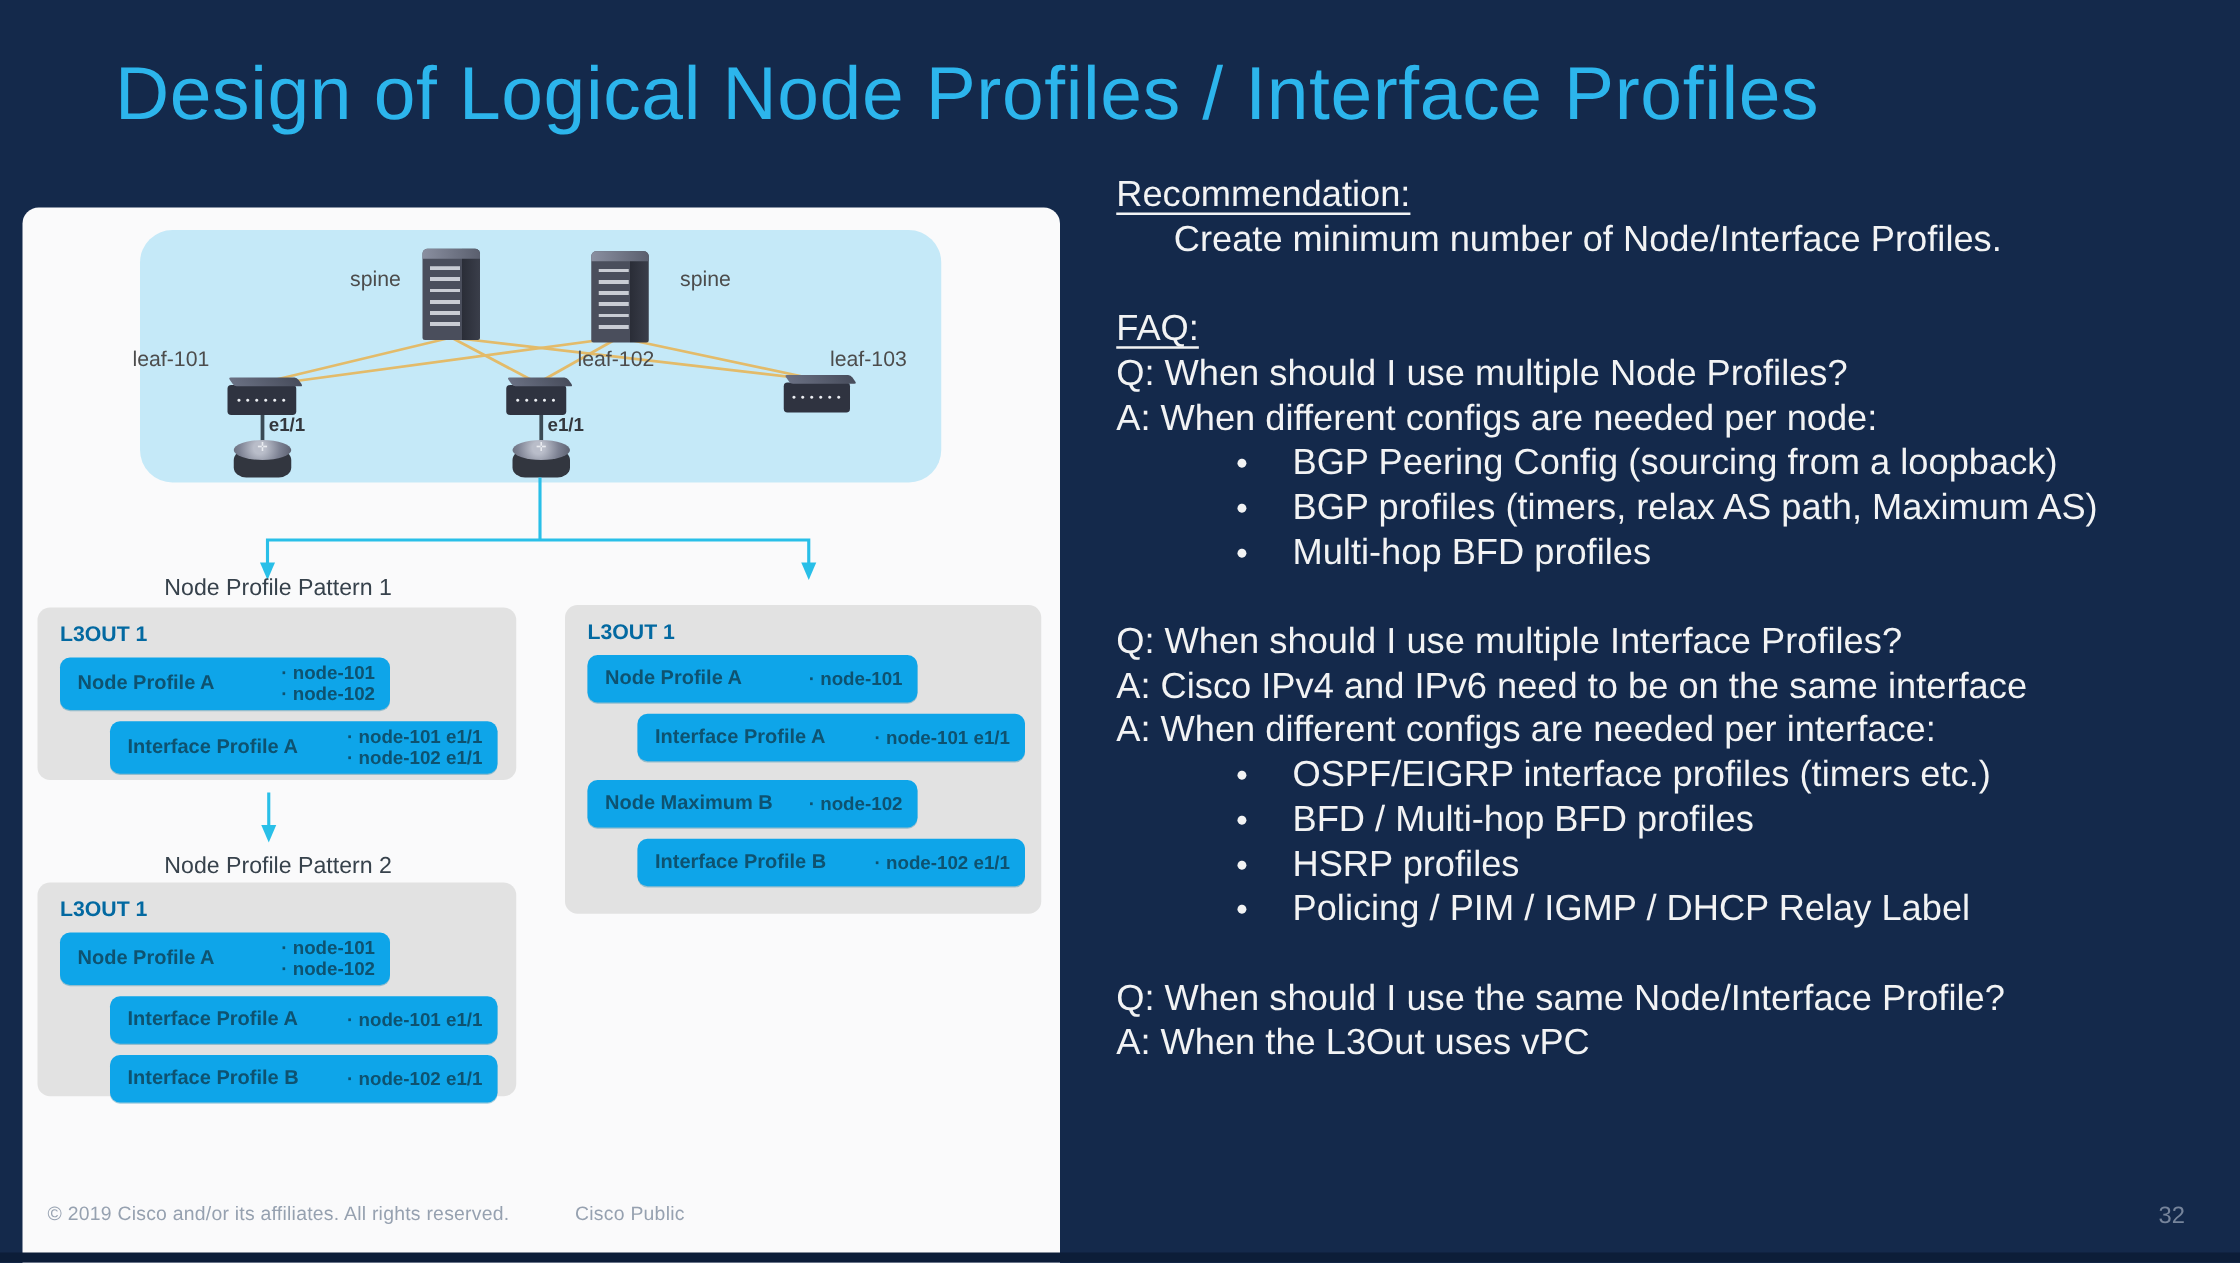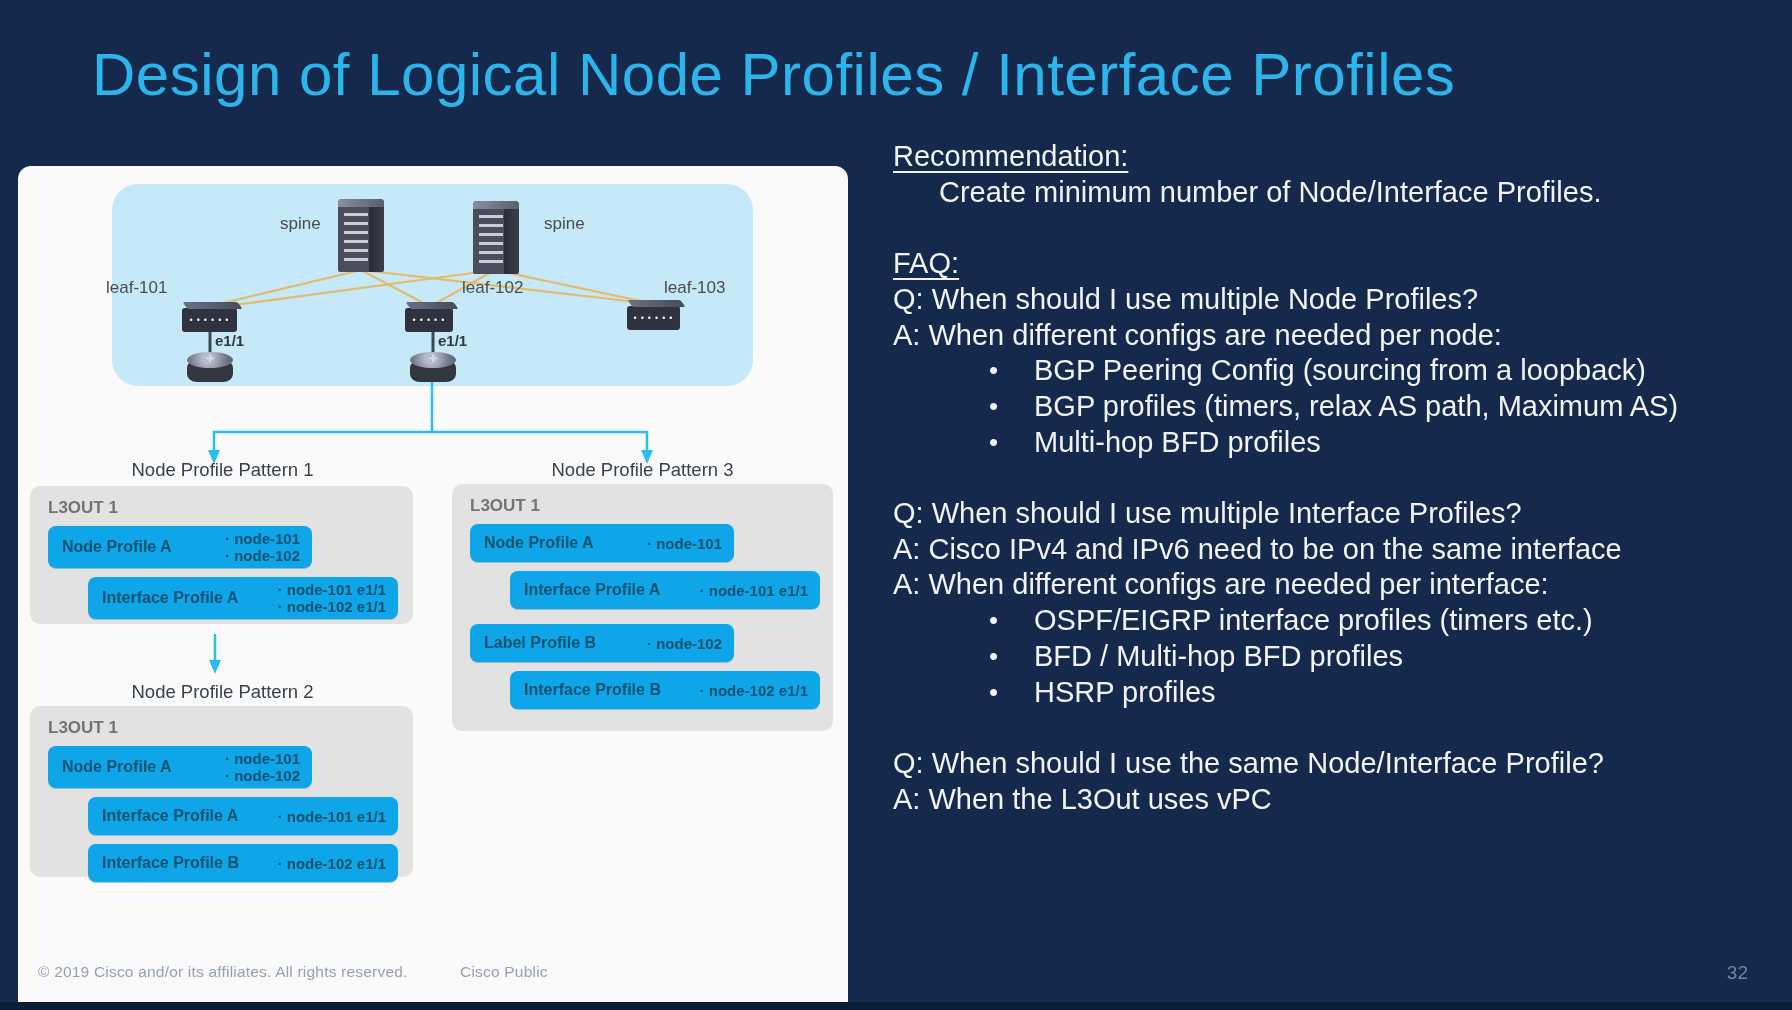--- a/index.html
+++ b/index.html
@@ -68,21 +68,21 @@
   .iface-label{position:absolute;color:#33373D;font-size:15px;font-weight:700;white-space:nowrap;}
   
   .pattern-header{
     position:absolute;color:#37424C;font-size:18.5px;font-weight:500;
     text-align:center;white-space:nowrap;
   }
   .pattern-box{
     position:absolute;background:#E2E2E2;border-radius:10px;
     padding:12px 0 12px 18px;box-sizing:border-box;
   }
-  .l3out-label{color:#737373;font-size:17px;font-weight:700;margin-bottom:8px;}
+  .l3out-label{color:#0369a1;font-size:17px;font-weight:700;margin-bottom:8px;}
   .chip{
     background:#0ea5e9;border-radius:8px;display:flex;align-items:center;
     padding:4px 12px 4px 14px;box-sizing:border-box;margin-bottom:9px;
     min-height:38px;box-shadow:0 1px 0 rgba(0,120,165,0.35);
   }
   .chip.node{width:264px;}
   .chip.iface{width:310px;}
   .chip.indent{margin-left:40px;}
   .chip.group-gap{margin-top:15px;}
   .chip-name{color:#0E5270;font-size:16px;font-weight:700;white-space:nowrap;}
@@ -180,21 +180,20 @@
     </g>
     <g fill="#29BFE8">
       <polygon points="190,284 202,284 196,298"></polygon>
       <polygon points="623,284 635,284 629,298"></polygon>
       <polygon points="191,494 203,494 197,508"></polygon>
     </g>
   </svg>
 
   <div class="pattern-header" style="left:12px;top:293px;width:385px;">Node Profile Pattern 1</div>
   <div class="pattern-header" style="left:12px;top:515px;width:385px;">Node Profile Pattern 2</div>
-  <div class="pattern-header" style="left:434px;top:293px;width:381px;">Node Profile Pattern 3</div>
 
   <div class="pattern-box" style="left:12px;top:320px;width:383px;height:138px;">
     <div class="l3out-label">L3OUT 1</div>
     <div class="rows">
         <div class="chip node">
           <span class="chip-name">Node Profile A</span>
           <div class="chip-bullets">
             <div class="chip-bullet">node-101</div>
             <div class="chip-bullet">node-102</div>
           </div>
@@ -241,21 +240,21 @@
             <div class="chip-bullet">node-101</div>
           </div>
         </div>
         <div class="chip iface indent">
           <span class="chip-name">Interface Profile A</span>
           <div class="chip-bullets">
             <div class="chip-bullet">node-101 e1/1</div>
           </div>
         </div>
         <div class="chip node group-gap">
-          <span class="chip-name">Label Profile B</span>
+          <span class="chip-name">Node Maximum B</span>
           <div class="chip-bullets">
             <div class="chip-bullet">node-102</div>
           </div>
         </div>
         <div class="chip iface indent">
           <span class="chip-name">Interface Profile B</span>
           <div class="chip-bullets">
             <div class="chip-bullet">node-102 e1/1</div>
           </div>
         </div>
@@ -273,20 +272,21 @@
     <div class="line bullet">BGP Peering Config (sourcing from a loopback)</div>
     <div class="line bullet">BGP profiles (timers, relax AS path, Maximum AS)</div>
     <div class="line bullet">Multi-hop BFD profiles</div>
     <div class="line">&nbsp;</div>
     <div class="line">Q: When should I use multiple Interface Profiles?</div>
     <div class="line">A: Cisco IPv4 and IPv6 need to be on the same interface</div>
     <div class="line">A: When different configs are needed per interface:</div>
     <div class="line bullet">OSPF/EIGRP interface profiles (timers etc.)</div>
     <div class="line bullet">BFD / Multi-hop BFD profiles</div>
     <div class="line bullet">HSRP profiles</div>
+    <div class="line bullet">Policing / PIM / IGMP / DHCP Relay Label</div>
     <div class="line">&nbsp;</div>
     <div class="line">Q: When should I use the same Node/Interface Profile?</div>
     <div class="line">A: When the L3Out uses vPC</div>
   </div>
 
 <div class="footer">
   <span>© 2019  Cisco and/or its affiliates. All rights reserved.</span>
   <span class="classification">Cisco Public</span>
 </div>
 <div class="page-number">32</div>

